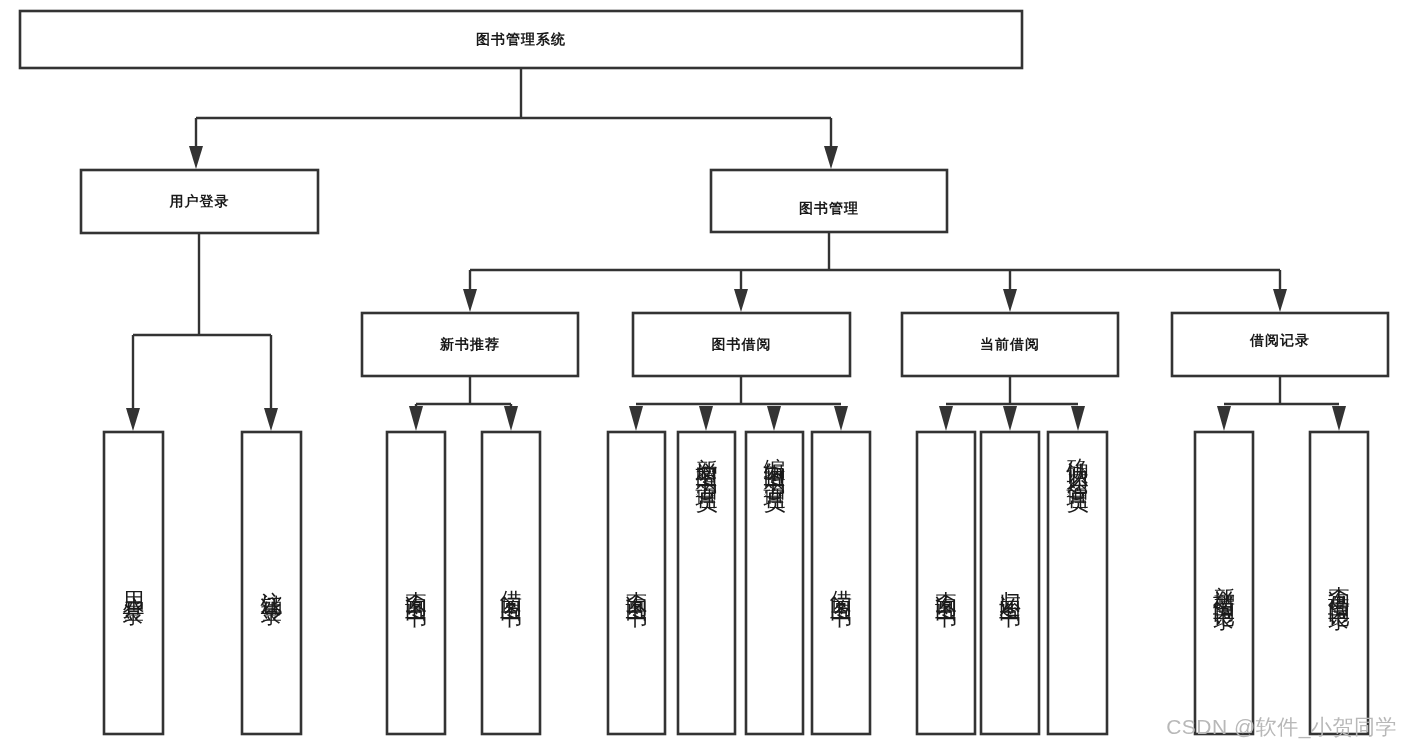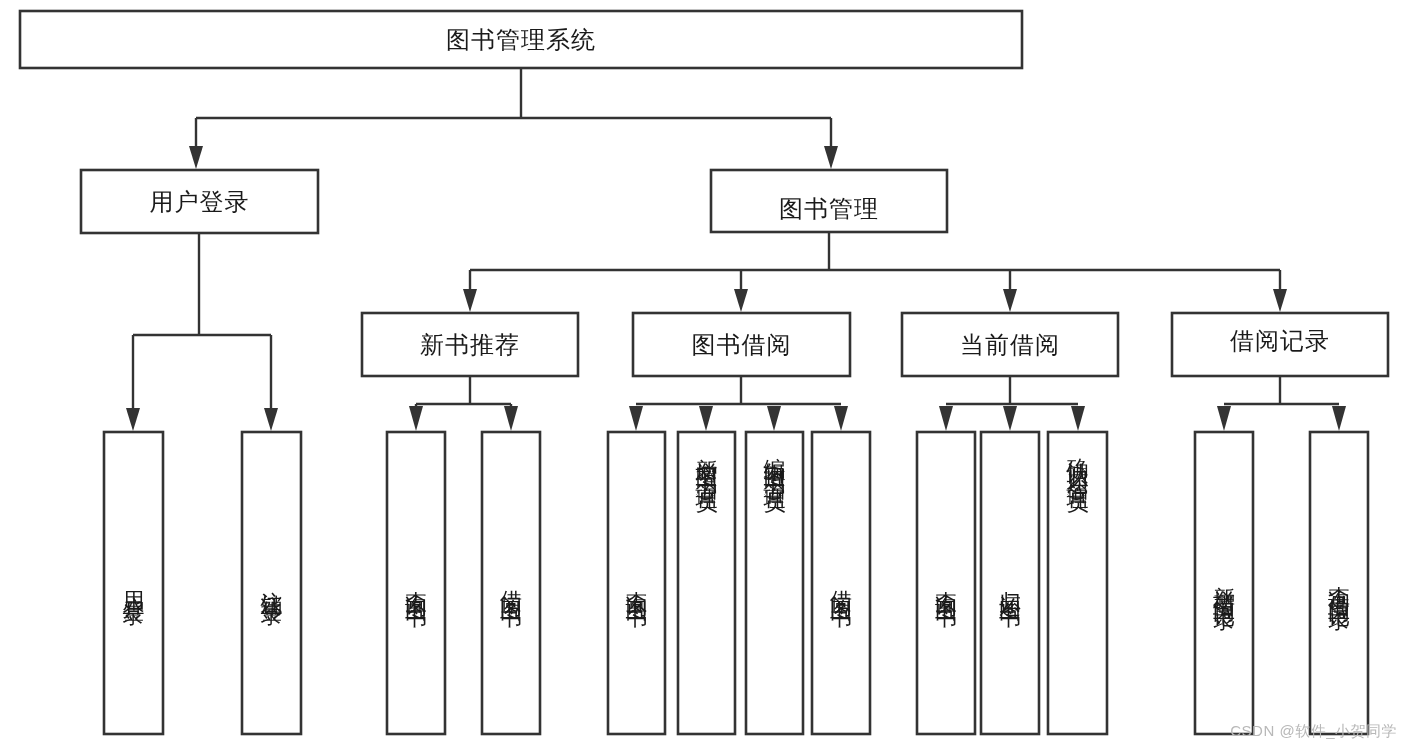--- a/index.html
+++ b/index.html
@@ -60,32 +60,33 @@
     color: #1a1a1a;
     letter-spacing: 5px;
     white-space: nowrap;
     text-align: center;
   }
   .hlabel {
     position: absolute;
     display: flex;
     align-items: center;
     justify-content: center;
-    font-size: 24px;
+    font-size: 14px;
     color: #1a1a1a;
     letter-spacing: 1px;
     pointer-events: none;
     white-space: nowrap;
+    font-weight: bold;
   }
   .watermark {
     position: absolute;
     right: 8px;
     bottom: 6px;
     font-family: "Liberation Sans", "DejaVu Sans", sans-serif;
-    font-size: 15px;
+    font-size: 21px;
     color: #b8b8b8;
     letter-spacing: 0.5px;
     white-space: nowrap;
   }
 </style>
 </head>
 <body>
 
 <div id="diagram-root">
 

